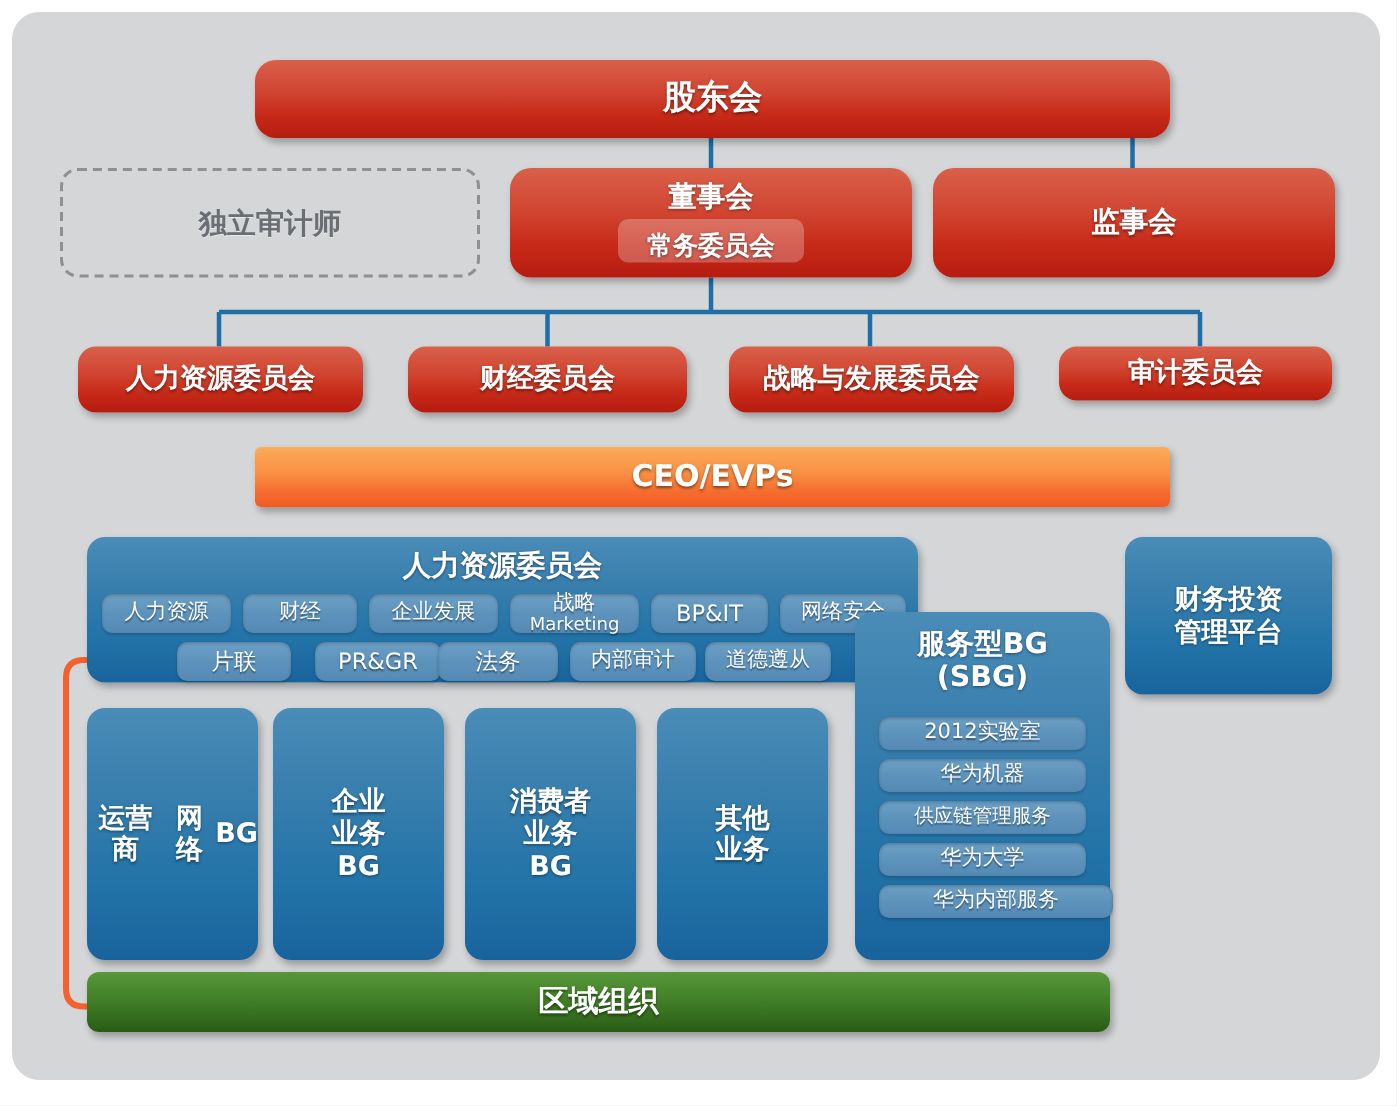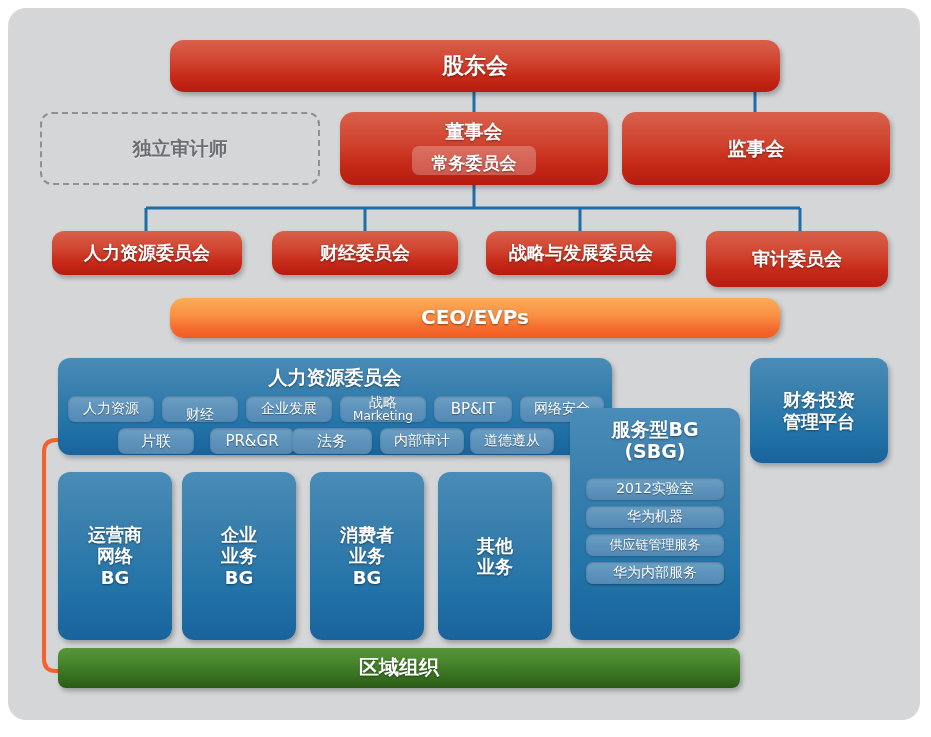--- a/index.html
+++ b/index.html
@@ -22,21 +22,21 @@
   }
   
   .red{
     background:linear-gradient(to bottom,#d9604a 0%,#d04430 42%,#c72a18 70%,#b51c10 100%);
     border-radius:14px;
   }
   .red.small{border-radius:12px;}
   
   .orange{
     background:linear-gradient(to bottom,#fbac59 0%,#f98f42 45%,#f56c2e 75%,#f25b23 100%);
-    border-radius:14px;
+    border-radius:4px;
   }
   
   .blue{
     background:linear-gradient(to bottom,#4a8cb8 0%,#3a80ae 30%,#2273a8 70%,#19639c 100%);
   }
   
   .green{
     background:linear-gradient(to bottom,#57973a 0%,#47862c 35%,#356d1e 75%,#2a5a16 100%);
     border-radius:8px;
   }
@@ -120,36 +120,36 @@
 
 <div class="node red small t18" style="left:52px;top:231px;width:190px;height:44px;">
   <span>人力资源委员会</span>
 </div>
 <div class="node red small t18" style="left:272px;top:231px;width:186px;height:44px;">
   <span>财经委员会</span>
 </div>
 <div class="node red small t18" style="left:486px;top:231px;width:190px;height:44px;">
   <span>战略与发展委员会</span>
 </div>
-<div class="node red small t18" style="left:706px;top:231px;width:182px;height:56px;">
+<div class="node red small t18" style="left:706px;top:231px;width:182px;height:36px;">
   <span>审计委员会</span>
 </div>
 
 <div class="node orange t20" style="left:170px;top:298px;width:610px;height:40px;">
   <span>CEO/EVPs</span>
 </div>
 
 <div class="node blue" style="left:58px;top:358px;width:554px;height:97px;border-radius:12px;align-items:flex-start;justify-content:center;padding-top:8px;">
   <span class="t19">人力资源委员会</span>
 </div>
 
 <div class="tag t14" style="left:68px;top:396px;width:86px;height:26px;">
   <span>人力资源</span>
 </div>
-<div class="tag t14" style="left:162px;top:396px;width:76px;height:26px;align-items:flex-end;">
+<div class="tag t14" style="left:162px;top:396px;width:76px;height:26px;">
   <span>财经</span>
 </div>
 <div class="tag t14" style="left:246px;top:396px;width:86px;height:26px;">
   <span>企业发展</span>
 </div>
 <div class="tag" style="left:340px;top:396px;width:86px;height:26px;flex-direction:column;justify-content:center;">
   <span class="tiny">战略</span>
   <span class="sub">Marketing</span>
 </div>
 <div class="tag t15" style="left:434px;top:396px;width:78px;height:26px;">
@@ -168,21 +168,21 @@
 <div class="tag t15" style="left:292px;top:428px;width:80px;height:26px;">
   <span>法务</span>
 </div>
 <div class="tag t14" style="left:380px;top:428px;width:84px;height:26px;">
   <span>内部审计</span>
 </div>
 <div class="tag t14" style="left:470px;top:428px;width:84px;height:26px;">
   <span>道德遵从</span>
 </div>
 
-<div class="node blue" style="left:58px;top:472px;width:114px;height:168px;border-radius:12px;flex-direction:column;">
+<div class="node blue" style="left:58px;top:472px;width:114px;height:168px;border-radius:12px;flex-direction:row;">
   <span class="t18">运营商</span>
   <span class="t18">网络</span>
   <span class="t18">BG</span>
 </div>
 <div class="node blue" style="left:182px;top:472px;width:114px;height:168px;border-radius:12px;flex-direction:column;">
   <span class="t18">企业</span>
   <span class="t18">业务</span>
   <span class="t18">BG</span>
 </div>
 <div class="node blue" style="left:310px;top:472px;width:114px;height:168px;border-radius:12px;flex-direction:column;">
@@ -204,21 +204,21 @@
 </div>
 <div class="tag t14" style="left:586px;top:506px;width:138px;height:22px;">
   <span>华为机器</span>
 </div>
 <div class="tag t13" style="left:586px;top:534px;width:138px;height:22px;font-size:13px;">
   <span>供应链管理服务</span>
 </div>
 <div class="tag t14" style="left:586px;top:562px;width:138px;height:22px;">
   <span>华为大学</span>
 </div>
-<div class="tag t14" style="left:586px;top:562px;width:138px;height:22px;">
+<div class="tag t14" style="left:586px;top:590px;width:156px;height:22px;">
   <span>华为内部服务</span>
 </div>
 
 <div class="node blue" style="left:750px;top:358px;width:138px;height:105px;border-radius:12px;flex-direction:column;">
   <span class="t18">财务投资</span>
   <span class="t18">管理平台</span>
 </div>
 
 <div class="node green t20" style="left:58px;top:648px;width:682px;height:40px;">
   <span>区域组织</span>

